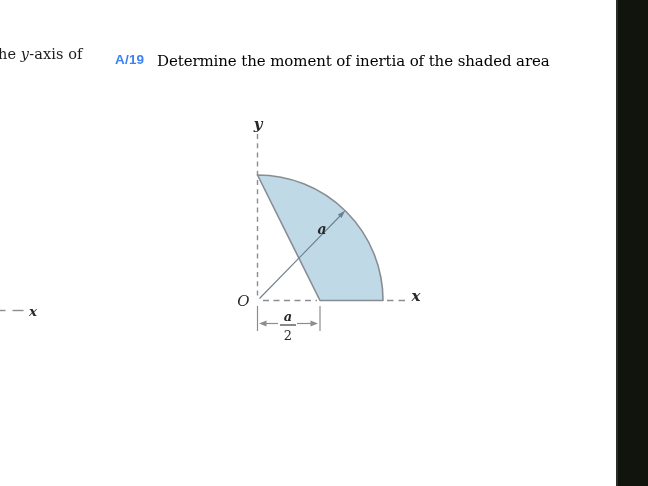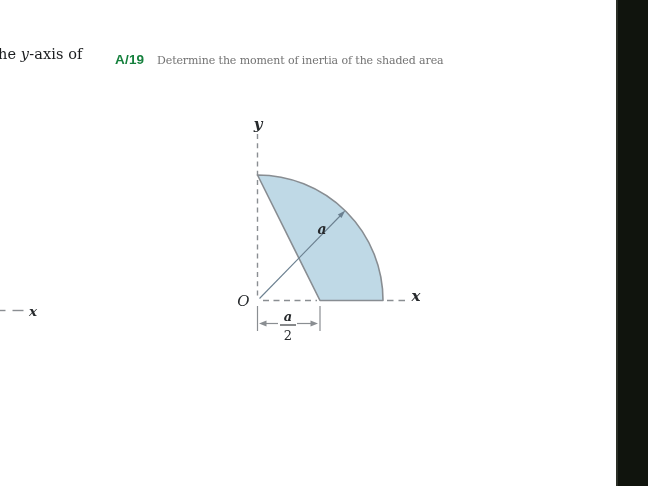--- a/index.html
+++ b/index.html
@@ -39,30 +39,30 @@
   }
   .it { font-style: italic; }
   
   #problem-number {
     position: absolute;
     left: 115px;
     top: 52px;
     font-family: "Liberation Sans", "DejaVu Sans", sans-serif;
     font-weight: bold;
     font-size: 13.5px;
-    color: #15803d;
+    color: #3b82f6;
     letter-spacing: 0.2px;
   }
   #problem-statement {
     position: absolute;
     left: 157px;
     top: 50px;
-    font-size: 11px;
+    font-size: 15px;
     line-height: 22.5px;
-    color: #737373;
+    color: #000000;
     letter-spacing: -0.1px;
   }
   #problem-statement .line { white-space: nowrap; }
   
   #figure-svg {
     position: absolute;
     left: 0;
     top: 0;
   }
   #figure-svg text {

